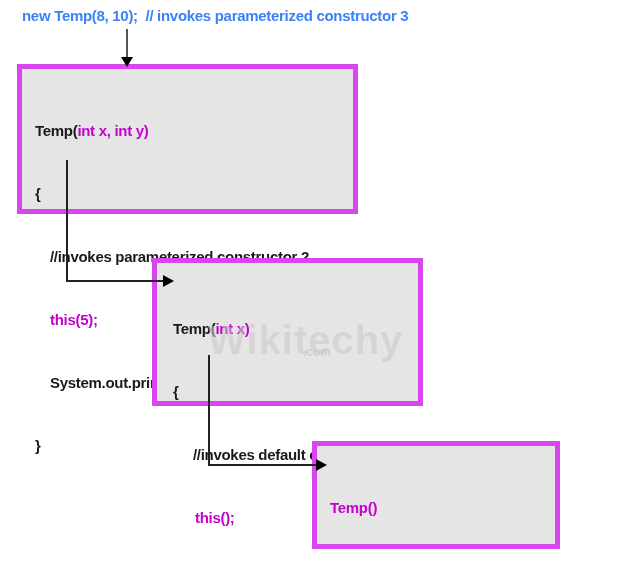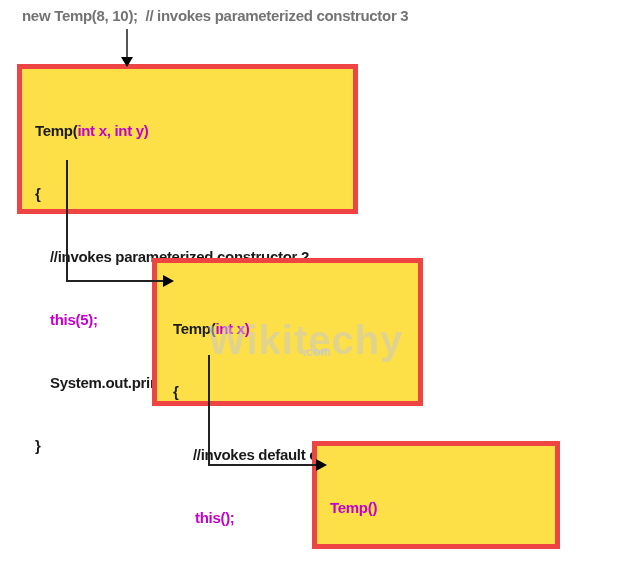--- a/index.html
+++ b/index.html
@@ -3,25 +3,25 @@
 <meta charset="utf-8">
 <style>
   html,body { margin:0; padding:0; background:#ffffff; }
   .canvas {
     position:relative; width:644px; height:564px; background:#ffffff;
     font-family:"Liberation Sans", sans-serif; overflow:hidden;
   }
   .top-label {
     position:absolute; left:22px; top:7px;
     font-size:15px; font-weight:bold; letter-spacing:-0.3px;
-    color:#737373; white-space:pre;
+    color:#3b82f6; white-space:pre;
   }
   .code-box {
     position:absolute; box-sizing:border-box;
-    border:5px solid #ef4444; background:#fde047; z-index:1;
+    border:5px solid #d946ef; background:#e5e5e5; z-index:1;
   }
   .box-c3 { left:17px;  top:64px;  width:341px; height:150px; }
   .box-c2 { left:152px; top:258px; width:271px; height:148px; }
   .box-cd { left:312px; top:441px; width:248px; height:108px; }
   .code {
     position:relative; z-index:3;
     font-size:15px; font-weight:bold; line-height:21px;
     color:#1a1a1a; letter-spacing:-0.3px; white-space:pre;
   }
   .code-c3 { padding:9px 0 0 13px; }

